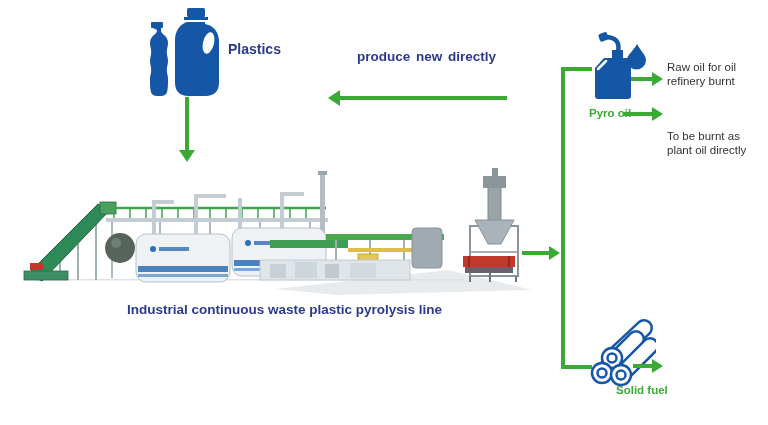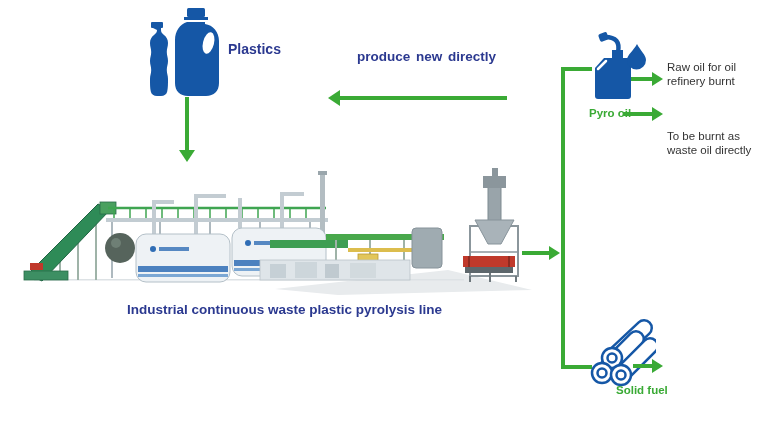--- a/index.html
+++ b/index.html
@@ -169,21 +169,21 @@
   <div class="arr h head-right" style="left:631px;top:77px;width:21px;"></div>
   <div class="abs out-text" style="left:667px;top:61px;">
     <span>Raw oil for oil</span>
     <span>refinery burnt</span>
   </div>
 
   <span class="abs g-label" style="left:589px;top:107px;">Pyro oil</span>
   <div class="arr h head-right" style="left:623px;top:112px;width:29px;"></div>
   <div class="abs out-text" style="left:667px;top:103px;margin-top:27px;">
     <span>To be burnt as</span>
-    <span>waste oil directly</span>
+    <span>plant oil directly</span>
   </div>
 
   <svg class="abs" style="left:584px;top:318px;" width="72" height="72" viewBox="0 0 72 72">
     <g stroke-linecap="round" fill="none">
       <path d="M28,40 L60,10" class="ic-blue-stroke" stroke-width="18"></path>
       <path d="M28,40 L60,10" stroke="#ffffff" stroke-width="13"></path>
       <path d="M18,55 L52,21" class="ic-blue-stroke" stroke-width="18"></path>
       <path d="M18,55 L52,21" stroke="#ffffff" stroke-width="13"></path>
       <path d="M37,57 L66,28" class="ic-blue-stroke" stroke-width="18"></path>
       <path d="M37,57 L66,28" stroke="#ffffff" stroke-width="13"></path>

